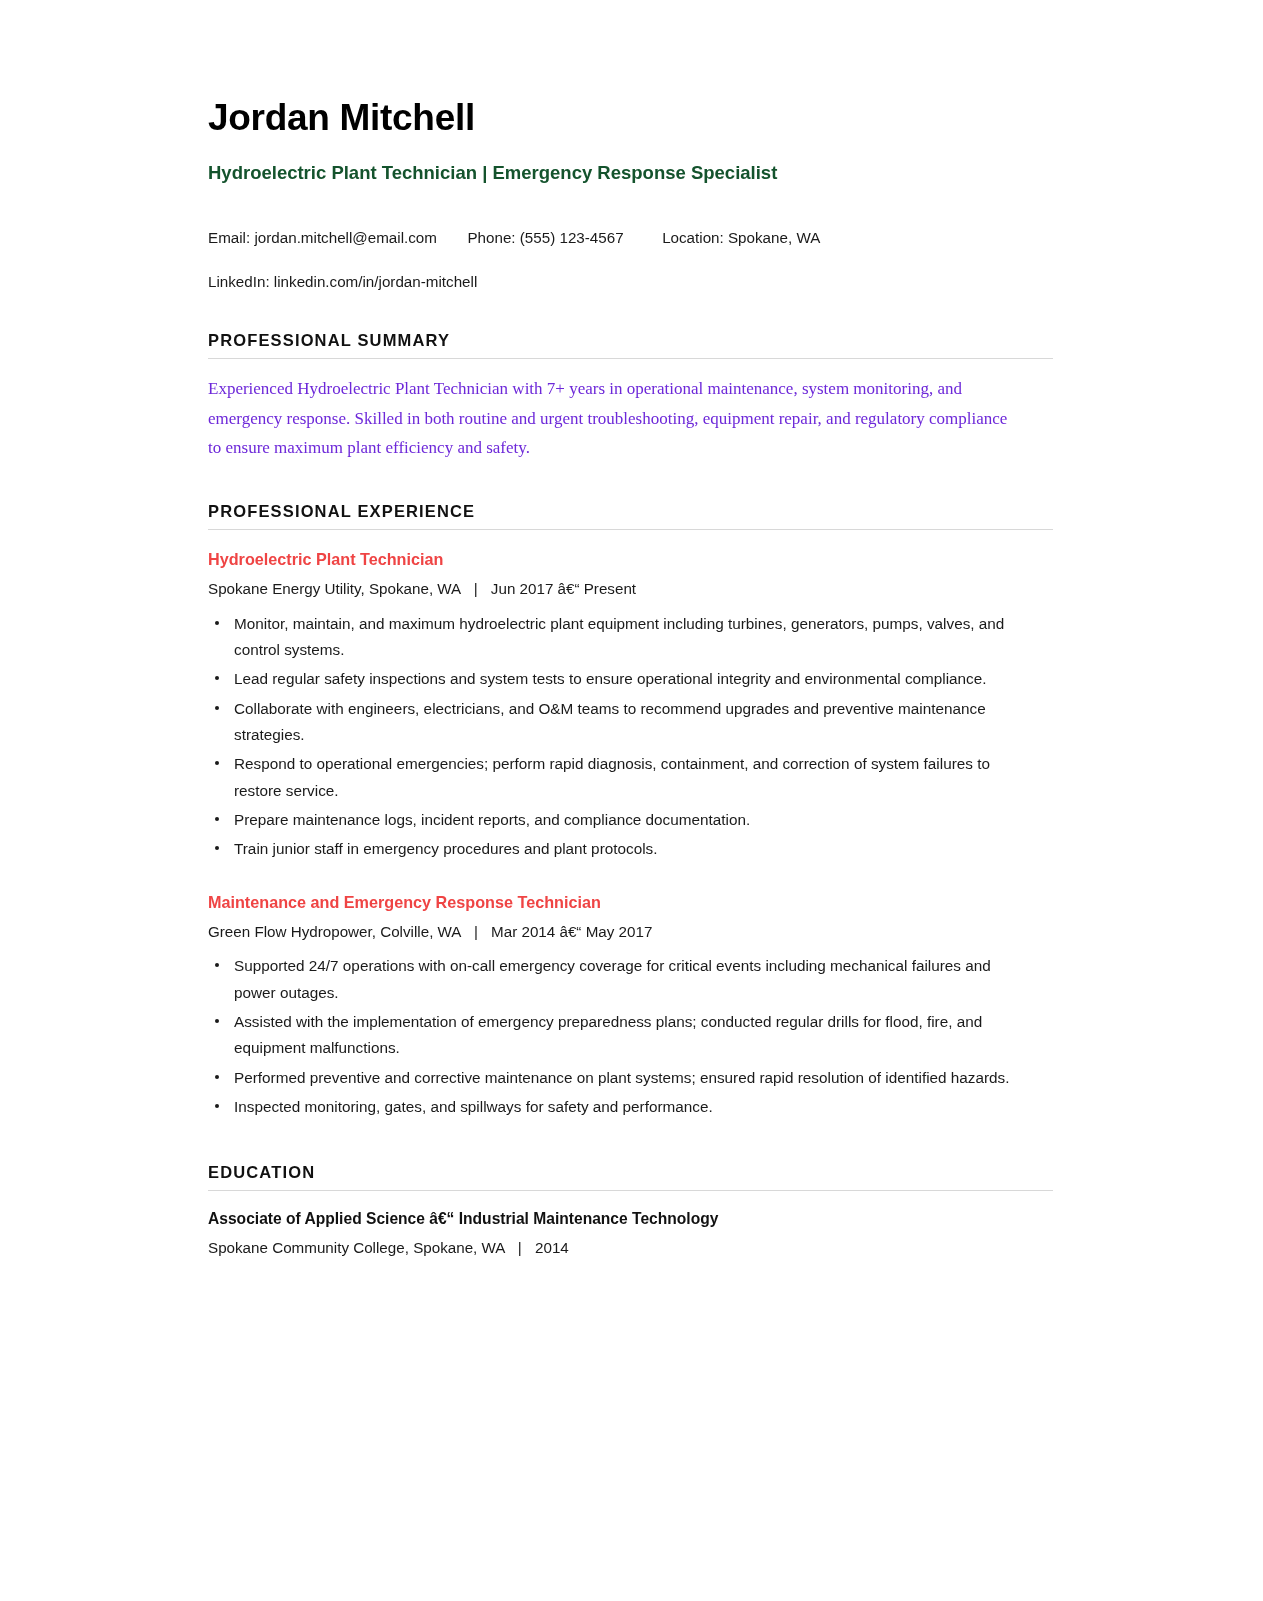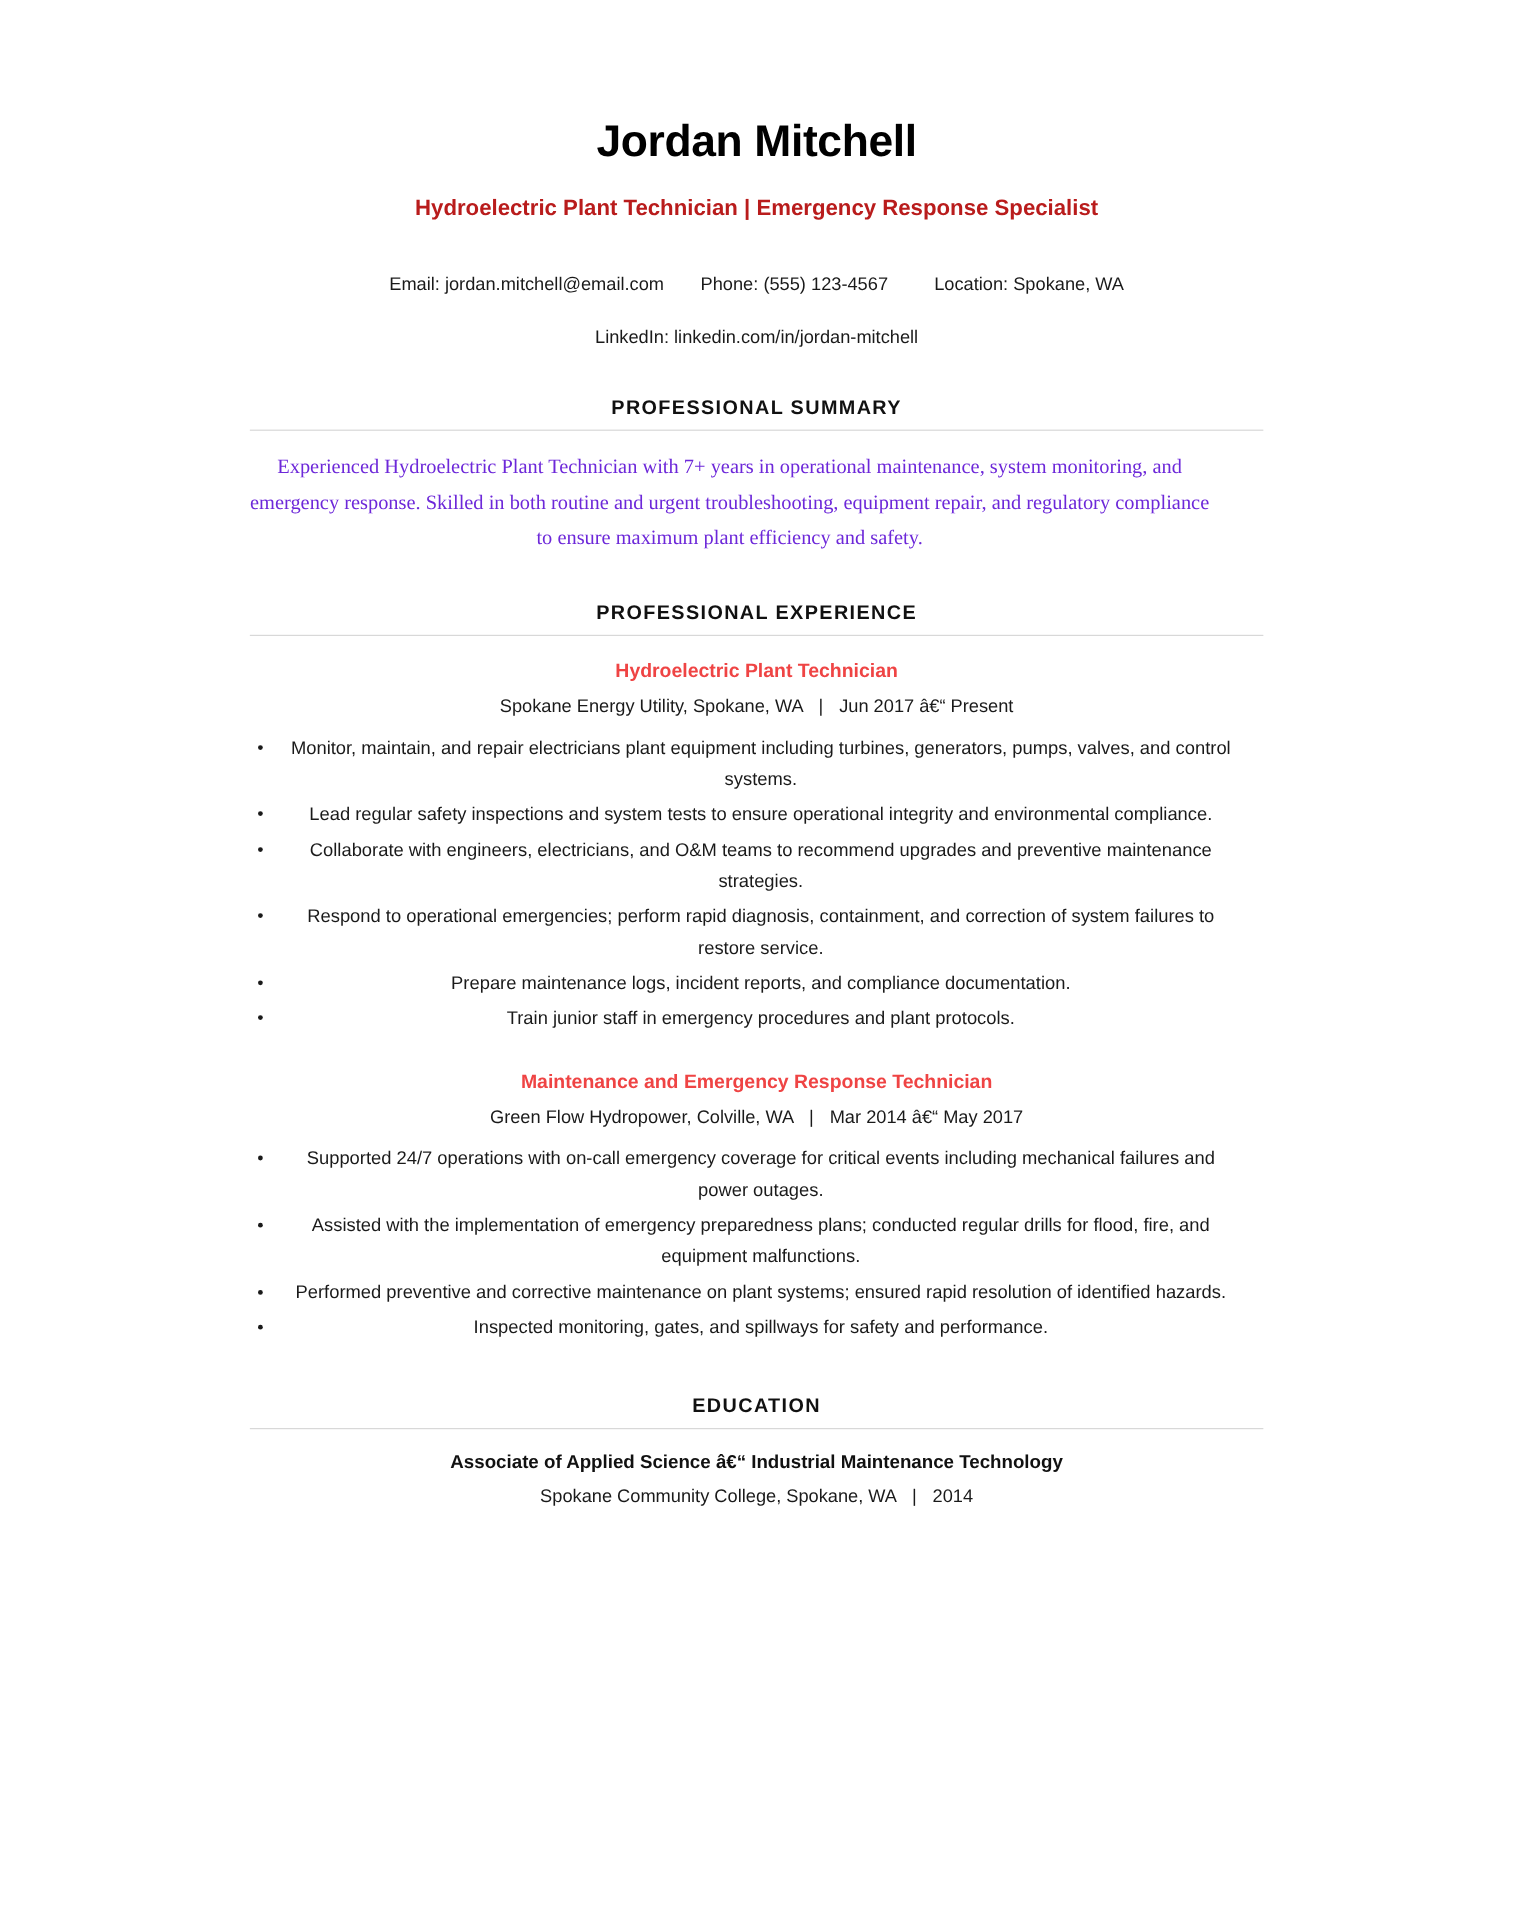--- a/index.html
+++ b/index.html
@@ -14,21 +14,20 @@
     font-family: "Liberation Sans", sans-serif;
     color: #1a1a1a;
   }
 
   .page {
     position: relative;
     width: 1263px;
     height: 1601px;
     background: #ffffff;
     overflow: hidden;
-    text-align: center;
   }
 
   .content {
     position: absolute;
     left: 208px;
     top: 0;
     width: 845px;
     overflow: hidden;
     height: 1294px;
   }
@@ -39,21 +38,21 @@
     font-weight: 700;
     letter-spacing: -0.3px;
     color: #000000;
     margin: 0;
     padding-top: 98px;
     line-height: 1.1;
   }
   .headline {
     font-size: 18.5px;
     font-weight: 700;
-    color: #b91c1c;
+    color: #14532d;
     margin: 0;
     padding-top: 23px;
     line-height: 1.2;
   }
   .contact-row {
     font-size: 15.2px;
     color: #1a1a1a;
     padding-top: 29px;
     line-height: 1.3;
     white-space: nowrap;
@@ -199,21 +198,21 @@
       <div class="rule"></div>
 
       <div class="job">
         <div class="job-title">Hydroelectric Plant Technician</div>
         <div class="job-meta">
           <span>Spokane Energy Utility, Spokane, WA</span>
           <span class="sep">|</span>
           <span>Jun 2017 â€“ Present</span>
         </div>
         <ul class="bullets">
-          <li>Monitor, maintain, and repair electricians plant equipment including turbines, generators, pumps, valves, and control systems.</li>
+          <li>Monitor, maintain, and maximum hydroelectric plant equipment including turbines, generators, pumps, valves, and control systems.</li>
           <li>Lead regular safety inspections and system tests to ensure operational integrity and environmental compliance.</li>
           <li>Collaborate with engineers, electricians, and O&amp;M teams to recommend upgrades and preventive maintenance strategies.</li>
           <li>Respond to operational emergencies; perform rapid diagnosis, containment, and correction of system failures to restore service.</li>
           <li>Prepare maintenance logs, incident reports, and compliance documentation.</li>
           <li>Train junior staff in emergency procedures and plant protocols.</li>
         </ul>
       </div>
 
       <div class="job">
         <div class="job-title">Maintenance and Emergency Response Technician</div>

